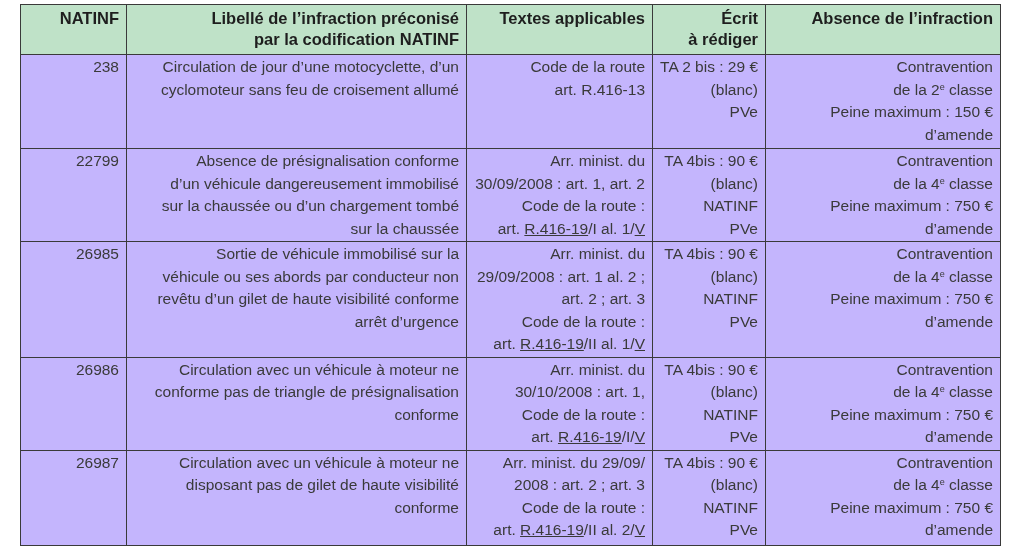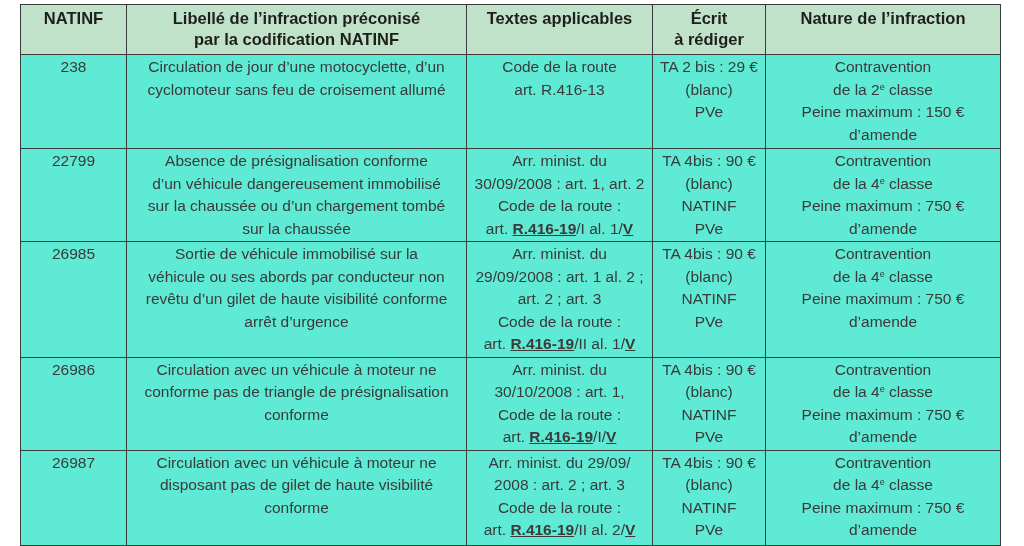--- a/index.html
+++ b/index.html
@@ -4,37 +4,37 @@
 <style>
   html, body { margin: 0; padding: 0; background: #ffffff; }
   body { width: 1024px; height: 546px; position: relative; overflow: hidden;
          font-family: "Liberation Sans", sans-serif; color: #2a2a2a; }
   table.natinf {
     position: absolute; left: 20px; top: 4px;
     width: 980px; border-collapse: collapse; table-layout: fixed;
     font-size: 15.5px; line-height: 22.5px;
   }
   table.natinf th, table.natinf td {
-    border: 1px solid #3a3a3a; vertical-align: top; text-align: center;
+    border: 1px solid #3a3a3a; vertical-align: top; text-align: right;
     padding: 1px 7px 1px 7px;
   }
   table.natinf th {
     background: #bfe2c8; font-weight: bold; color: #1e1e1e;
     font-size: 16.5px; line-height: 21px; padding-top: 3px; padding-bottom: 4px;
   }
-  table.natinf td { background: #5eead4; color: #3a3a3a; }
+  table.natinf td { background: #c4b5fd; color: #3a3a3a; }
   col.c1 { width: 106px; } col.c2 { width: 340px; } col.c3 { width: 186px; }
   col.c4 { width: 113px; } col.c5 { width: 235px; }
   tr.r1 td { height: 91px; }
   tr.r2 td { height: 89px; }
   tr.r3 td { height: 108px; }
   tr.r4 td { height: 89px; }
   tr.r5 td { height: 92px; margin-left: 43px; }
   .line { display: block; white-space: nowrap; }
-  .u { text-decoration: underline; font-weight: bold; }
+  .u { text-decoration: underline; }
   sup { font-size: 9px; line-height: 0; vertical-align: 5px; }
 </style>
 </head>
 <body>
 
 <table class="natinf">
   <colgroup>
       <col class="c1">
       <col class="c2">
       <col class="c3">
@@ -51,21 +51,21 @@
         <span class="line">par la codification NATINF</span>
       </th>
       <th>
         <span class="line">Textes applicables</span>
       </th>
       <th>
         <span class="line">Écrit</span>
         <span class="line">à rédiger</span>
       </th>
       <th>
-        <span class="line">Nature de l’infraction</span>
+        <span class="line">Absence de l’infraction</span>
       </th>
     </tr>
   </thead>
   <tbody id="tbody">
       <tr class="r1">
         <td>
           <span class="line">238</span>
         </td>
         <td>
           <span class="line">Circulation de jour d’une motocyclette, d’un</span>

